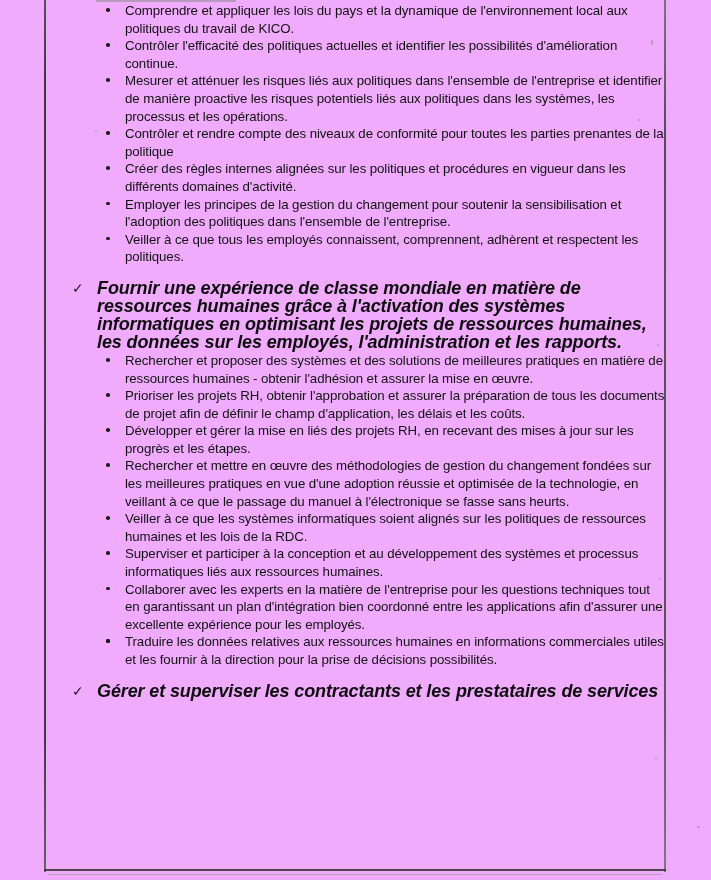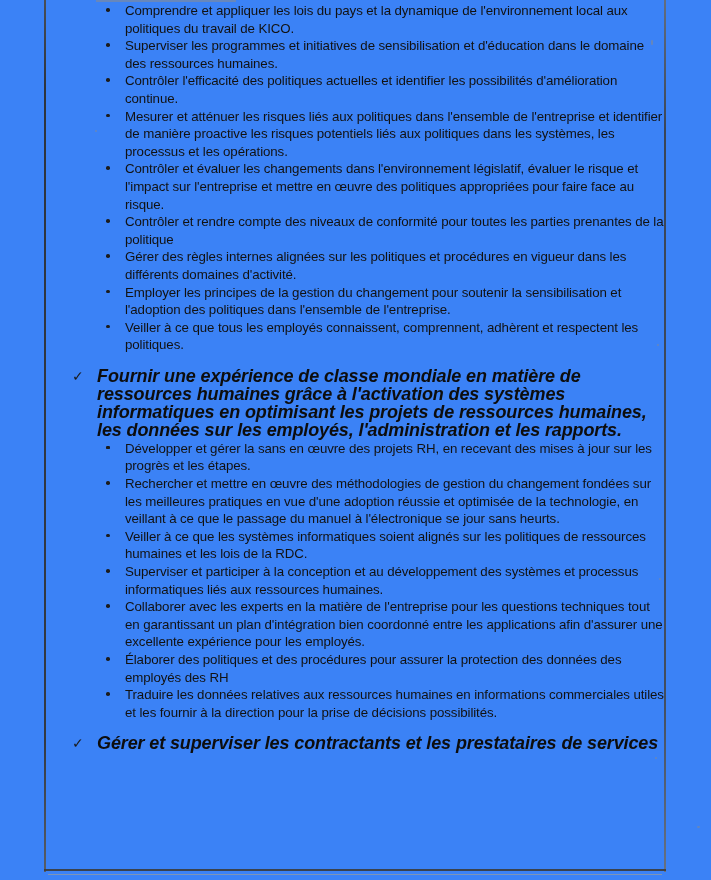--- a/index.html
+++ b/index.html
@@ -4,21 +4,21 @@
 <style>
   html, body {
     margin: 0;
     padding: 0;
     background: #ffffff;
   }
   #page {
     position: relative;
     width: 711px;
     height: 880px;
-    background: #3b82f6;
+    background: #f0abfc;
     overflow: hidden;
     font-family: "Liberation Sans", sans-serif;
     color: #111111;
   }
   
   .scan-edge-left {
     position: absolute;
     left: 44px;
     top: 0;
     width: 2px;
@@ -145,42 +145,41 @@
   <div class="speck" style="left:95px;top:130px;width:2px;height:2px;"></div>
   <div class="speck" style="left:657px;top:344px;width:2px;height:2px;"></div>
   <div class="speck" style="left:659px;top:578px;width:2px;height:2px;"></div>
   <div class="speck" style="left:655px;top:757px;width:2px;height:2px;"></div>
   <div class="speck" style="left:697px;top:826px;width:3px;height:2px;"></div>
 
   <div class="content">
 
     <ul class="bullets" style="margin-top:2px;">
       <li><span class="dot"></span><span>Comprendre et appliquer les lois du pays et la dynamique de l'environnement local aux politiques du travail de KICO.</span></li>
-      <li><span class="dot"></span><span>Superviser les programmes et initiatives de sensibilisation et d'éducation dans le domaine des ressources humaines.</span></li>
       <li><span class="dot"></span><span>Contrôler l'efficacité des politiques actuelles et identifier les possibilités d'amélioration continue.</span></li>
       <li><span class="dot"></span><span>Mesurer et atténuer les risques liés aux politiques dans l'ensemble de l'entreprise et identifier de manière proactive les risques potentiels liés aux politiques dans les systèmes, les processus et les opérations.</span></li>
-      <li><span class="dot"></span><span>Contrôler et évaluer les changements dans l'environnement législatif, évaluer le risque et l'impact sur l'entreprise et mettre en œuvre des politiques appropriées pour faire face au risque.</span></li>
       <li><span class="dot"></span><span>Contrôler et rendre compte des niveaux de conformité pour toutes les parties prenantes de la politique</span></li>
-      <li><span class="dot"></span><span>Gérer des règles internes alignées sur les politiques et procédures en vigueur dans les différents domaines d'activité.</span></li>
+      <li><span class="dot"></span><span>Créer des règles internes alignées sur les politiques et procédures en vigueur dans les différents domaines d'activité.</span></li>
       <li><span class="dot"></span><span>Employer les principes de la gestion du changement pour soutenir la sensibilisation et l'adoption des politiques dans l'ensemble de l'entreprise.</span></li>
       <li><span class="dot"></span><span>Veiller à ce que tous les employés connaissent, comprennent, adhèrent et respectent les politiques.</span></li>
     </ul>
 
     <div class="chk-item">
       <span class="chk-mark">✓</span>
       <span class="chk-text">Fournir une expérience de classe mondiale en matière de ressources humaines grâce à l'activation des systèmes informatiques en optimisant les projets de ressources humaines, les données sur les employés, l'administration et les rapports.</span>
     </div>
     <ul class="bullets">
-      <li><span class="dot"></span></li>
-      <li><span class="dot"></span><span>Développer et gérer la sans en œuvre des projets RH, en recevant des mises à jour sur les progrès et les étapes.</span></li>
-      <li><span class="dot"></span><span>Rechercher et mettre en œuvre des méthodologies de gestion du changement fondées sur les meilleures pratiques en vue d'une adoption réussie et optimisée de la technologie, en veillant à ce que le passage du manuel à l'électronique se jour sans heurts.</span></li>
+      <li><span class="dot"></span><span>Rechercher et proposer des systèmes et des solutions de meilleures pratiques en matière de ressources humaines - obtenir l'adhésion et assurer la mise en œuvre.</span></li>
+      <li><span class="dot"></span><span>Prioriser les projets RH, obtenir l'approbation et assurer la préparation de tous les documents de projet afin de définir le champ d'application, les délais et les coûts.</span></li>
+      <li><span class="dot"></span><span>Développer et gérer la mise en liés des projets RH, en recevant des mises à jour sur les progrès et les étapes.</span></li>
+      <li><span class="dot"></span><span>Rechercher et mettre en œuvre des méthodologies de gestion du changement fondées sur les meilleures pratiques en vue d'une adoption réussie et optimisée de la technologie, en veillant à ce que le passage du manuel à l'électronique se fasse sans heurts.</span></li>
       <li><span class="dot"></span><span>Veiller à ce que les systèmes informatiques soient alignés sur les politiques de ressources humaines et les lois de la RDC.</span></li>
       <li><span class="dot"></span><span>Superviser et participer à la conception et au développement des systèmes et processus informatiques liés aux ressources humaines.</span></li>
       <li><span class="dot"></span><span>Collaborer avec les experts en la matière de l'entreprise pour les questions techniques tout en garantissant un plan d'intégration bien coordonné entre les applications afin d'assurer une excellente expérience pour les employés.</span></li>
-      <li><span class="dot"></span><span>Élaborer des politiques et des procédures pour assurer la protection des données des employés des RH</span></li>
+      <li><span class="dot"></span></li>
       <li><span class="dot"></span><span>Traduire les données relatives aux ressources humaines en informations commerciales utiles et les fournir à la direction pour la prise de décisions possibilités.</span></li>
     </ul>
 
     <div class="chk-item">
       <span class="chk-mark">✓</span>
       <span class="chk-text">Gérer et superviser les contractants et les prestataires de services</span>
     </div>
 
   </div>
 </div>

